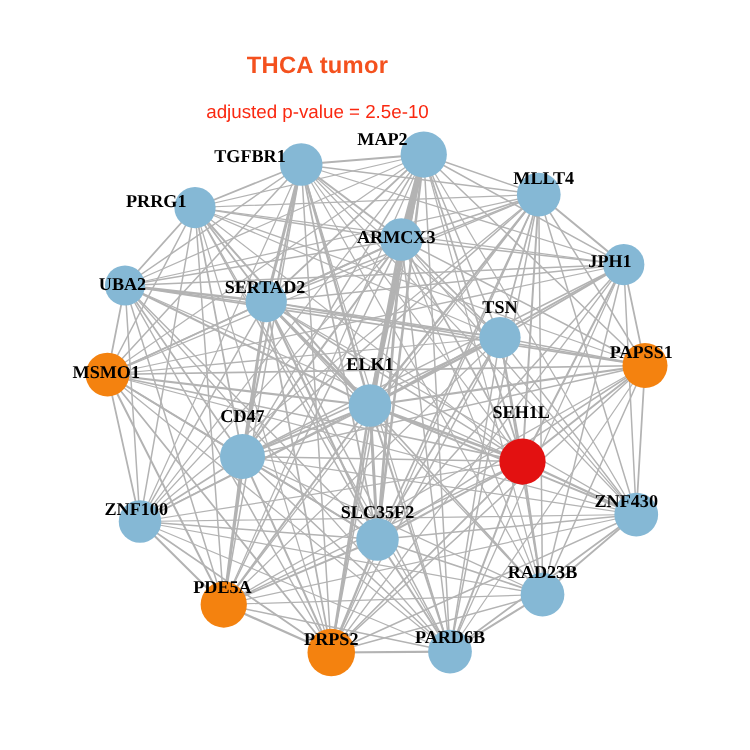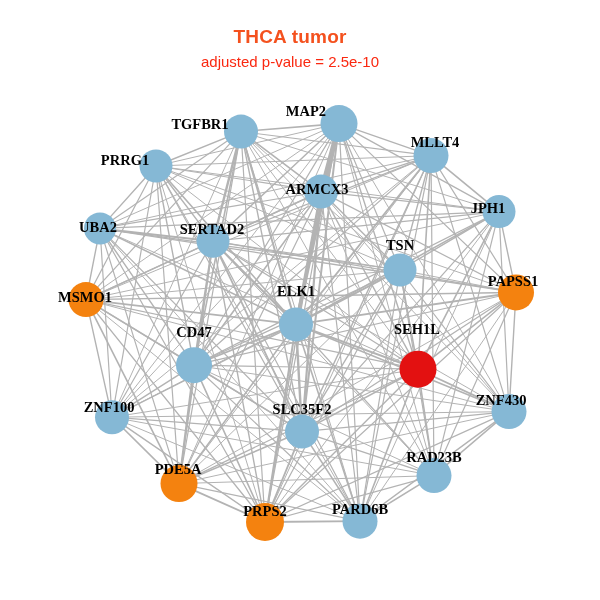--- a/index.html
+++ b/index.html
@@ -14,38 +14,37 @@
     font-family: "Liberation Sans", sans-serif;
   }
   #root {
     position: relative;
     width: 600px;
     height: 600px;
     background: #ffffff;
   }
   #title-block {
     position: absolute;
-    top: 0;
+    top: 16px;
     left: 0;
     width: 508px;
     text-align: center;
     pointer-events: none;
-    padding-left: 36px;
   }
   #plot-title {
     margin: 0;
     padding-top: 26px;
     font-family: "Liberation Sans", sans-serif;
     font-size: 19px;
     font-weight: bold;
     color: #f4511e;
     letter-spacing: 0.2px;
   }
   #plot-subtitle {
-    margin: 0;
+    margin: 12px;
     padding-top: 5px;
     font-family: "Liberation Sans", sans-serif;
     font-size: 15px;
     font-weight: normal;
     color: #fa2810;
   }
   #network-svg {
     position: absolute;
     top: 0;
     left: 0;

